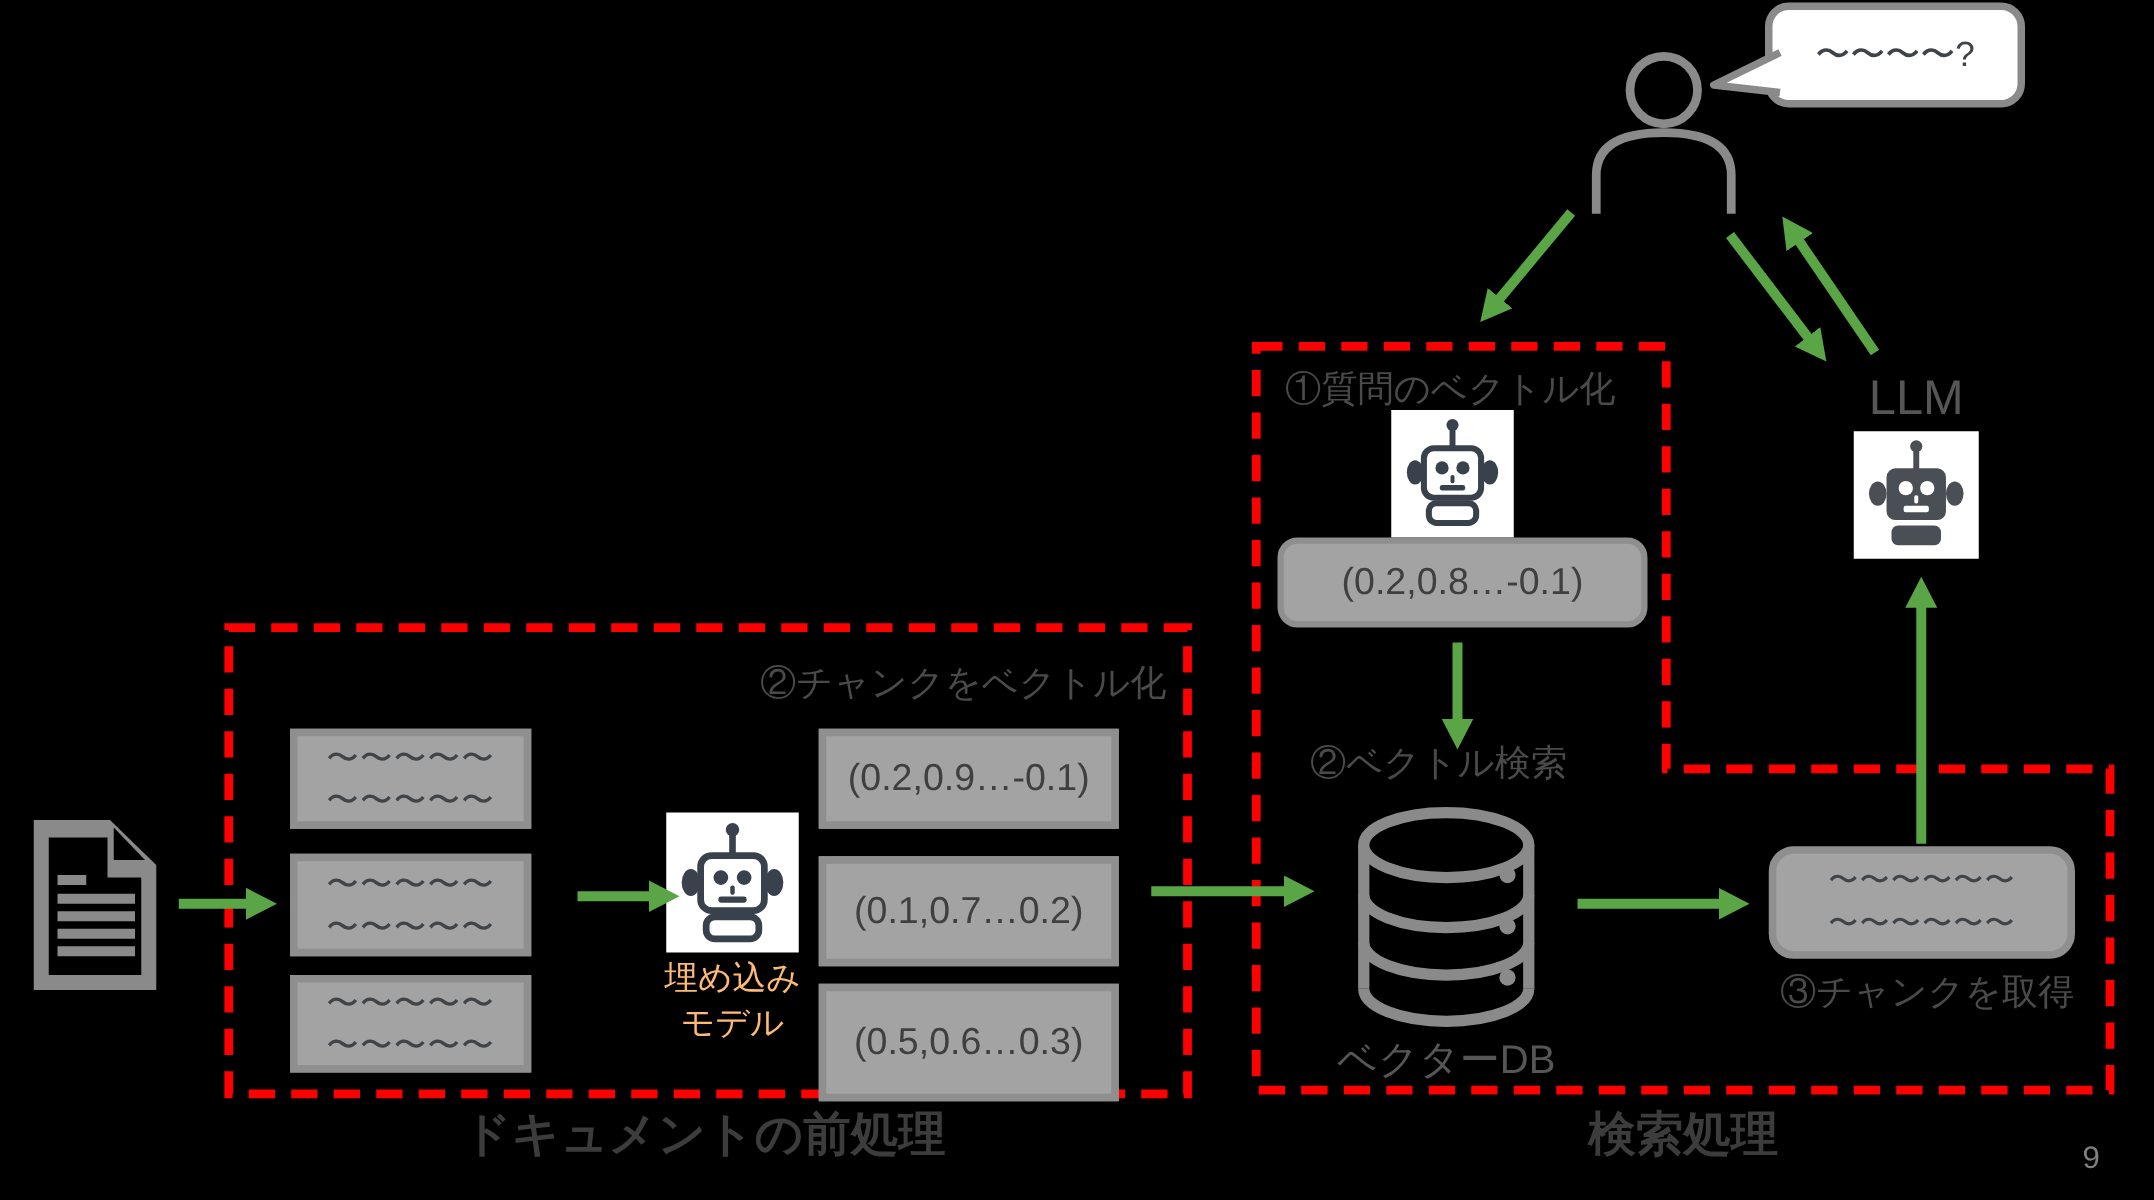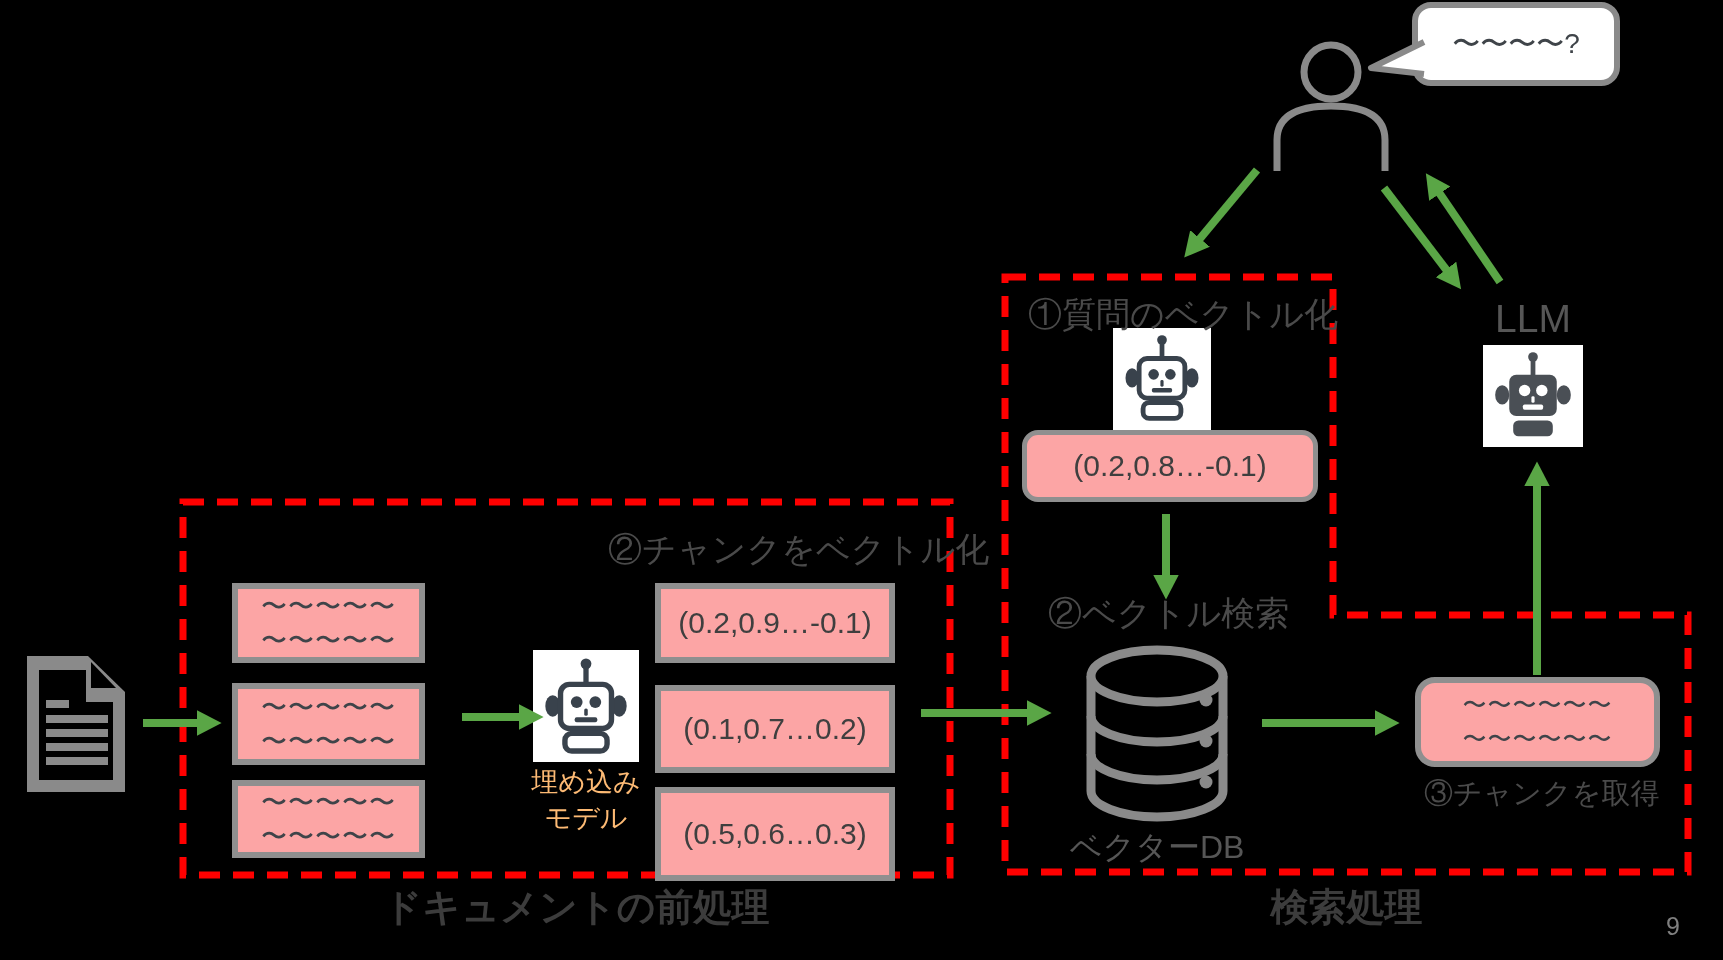--- a/index.html
+++ b/index.html
@@ -2,24 +2,24 @@
 <html><head>
 <meta charset="utf-8">
 <style>
   html,body{margin:0;padding:0;background:#000;}
   .stage{
     position:relative;width:1723px;height:960px;background:#000000;
     font-family:"Liberation Sans",sans-serif;overflow:hidden;
   }
   .abs{position:absolute;}
   svg.art{position:absolute;left:0;top:0;width:1723px;height:960px;}
-  .sec-title{color:#4a4a4a;font-size:34px;white-space:nowrap;}
+  .sec-title{color:#4a4a4a;font-size:29px;white-space:nowrap;}
   .caption{color:#3c3c3c;font-size:38px;font-weight:bold;text-align:center;white-space:nowrap;}
   .box{
-    background:#fca5a5;border:6px solid #8f8f8f;box-sizing:border-box;
+    background:#a3a3a3;border:6px solid #8f8f8f;box-sizing:border-box;
     display:flex;flex-direction:column;align-items:center;justify-content:center;
   }
   .chunk-line{color:#3f4449;font-size:26px;letter-spacing:1px;line-height:34px;white-space:nowrap;}
   .vec-text{color:#3f3f3f;font-size:30px;white-space:nowrap;}
   .round{border-radius:16px;}
   .bubble-text{color:#3f4449;font-size:28px;white-space:nowrap;}
   .icon-label{color:#fdba74;font-size:27px;line-height:36px;text-align:center;white-space:nowrap;}
   .gray-label{color:#565656;white-space:nowrap;}
   .page-num{color:#7f7f7f;font-size:25px;}
 </style>
@@ -156,21 +156,21 @@
   <div class="abs box" style="left:655px;top:583px;width:240px;height:80px;">
     <div class="vec-text">(0.2,0.9…-0.1)</div>
   </div>
   <div class="abs box" style="left:655px;top:685px;width:240px;height:88px;">
     <div class="vec-text">(0.1,0.7…0.2)</div>
   </div>
   <div class="abs box" style="left:655px;top:787px;width:240px;height:94px;">
     <div class="vec-text">(0.5,0.6…0.3)</div>
   </div>
 
-  <div class="abs caption" style="left:193px;top:882px;width:767px;">ドキュメントの前処理</div>
+  <div class="abs caption" style="left:180px;top:882px;width:767px;">ドキュメントの前処理</div>
 
   <div class="abs sec-title" style="left:1028px;top:292px;">①質問のベクトル化</div>
 
   <div class="abs box round" style="left:1022px;top:430px;width:296px;height:72px;border-width:5px;">
     <div class="vec-text">(0.2,0.8…-0.1)</div>
   </div>
 
   <div class="abs gray-label" style="left:1057px;top:826px;width:200px;font-size:32px;text-align:center;">ベクターDB</div>
 
   <div class="abs sec-title" style="left:1048px;top:591px;">②ベクトル検索</div>

